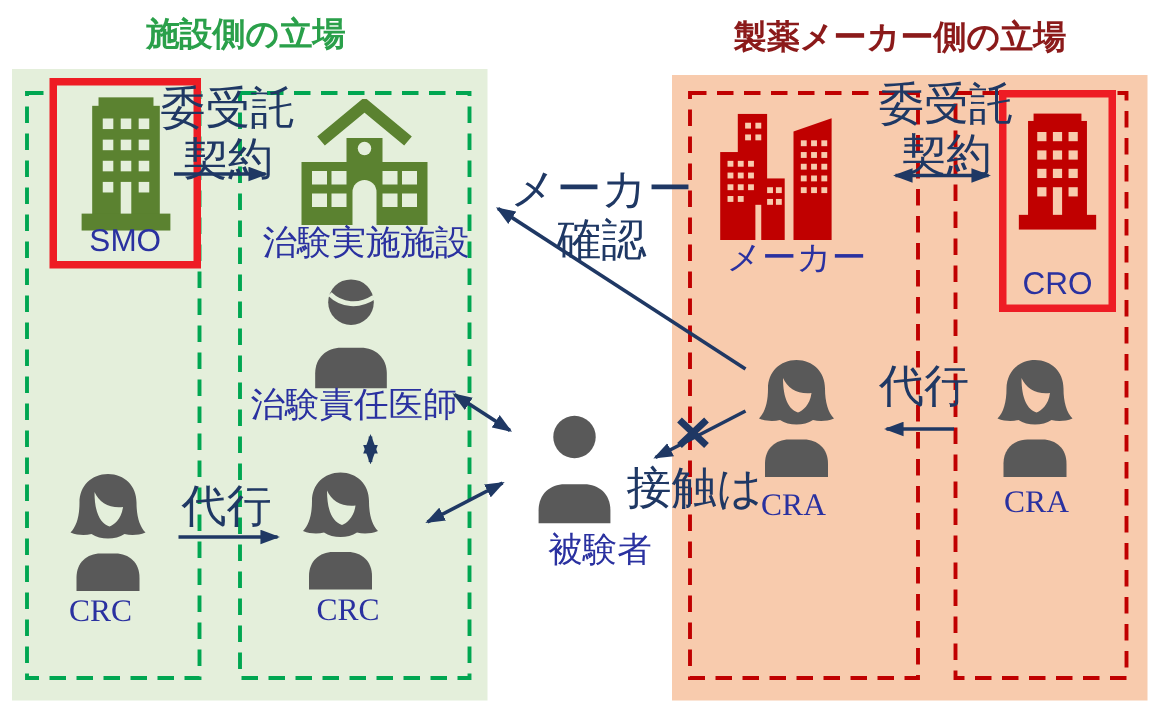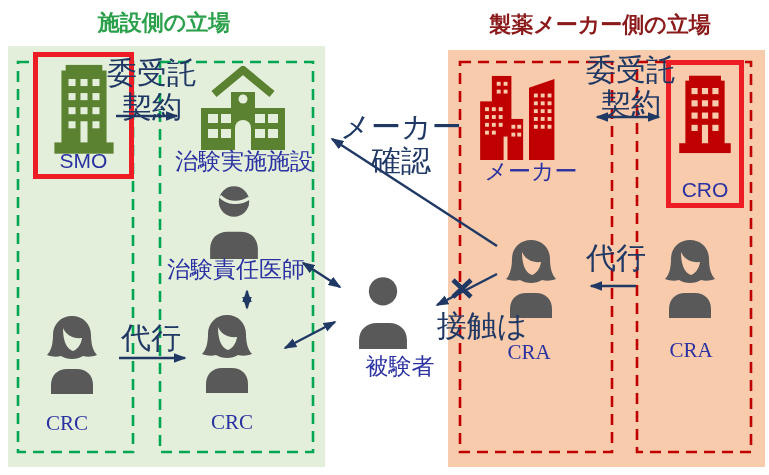--- a/index.html
+++ b/index.html
@@ -21,21 +21,21 @@
   .stage{position:relative;width:769px;height:475px;background:#fff;overflow:hidden;}
   .panel{position:absolute;}
   .panel.green{left:8px;top:46px;width:317px;height:421px;background:var(--panel-green);}
   .panel.orange{left:448px;top:50px;width:317px;height:417px;background:var(--panel-orange);}
   .layer{position:absolute;left:0;top:0;width:769px;height:475px;pointer-events:none;}
   .z1{z-index:1}.z2{z-index:2}.z4{z-index:4}.z5{z-index:5}
   .title{position:absolute;font-size:22px;font-weight:bold;white-space:nowrap;transform:translateX(-50%);}
   .title.facility{left:164px;top:8px;color:var(--green-title);}
   .title.pharma{left:600px;top:10px;color:var(--dark-red);}
   .lbl{position:absolute;color:var(--navy-text);font-size:23px;line-height:1.12;text-align:center;white-space:nowrap;transform:translateX(-50%);z-index:4;font-family:Liberation Serif, serif;}
-  .lbl.latin{font-size:21px;margin-top:16px;}
+  .lbl.latin{font-size:21px;}
   .edge-lbl{position:absolute;color:var(--navy-arrow);font-size:30px;line-height:1.14;text-align:center;white-space:nowrap;transform:translateX(-50%);z-index:4;}
   .edge-lbl .l2{display:block;}
   .icon-wrap{position:absolute;z-index:3;}
   .hl-box{position:absolute;border:5px solid var(--hl-red);box-sizing:border-box;z-index:3;}
   .hl-box.smo{left:33px;top:52px;width:101px;height:127px;background:var(--panel-green);padding-left:40px;}
   .hl-box.cro{left:666px;top:60px;width:78px;height:148px;background:var(--panel-orange);}
   .hl-box .boxlbl{position:absolute;left:0;bottom:1px;width:100%;text-align:center;color:var(--navy-text);font-size:21px;}
   .hl-box svg{position:absolute;left:50%;top:7px;transform:translateX(-50%);}
 </style>
 </head>
@@ -247,21 +247,21 @@
   <div class="edge-lbl" style="left:631px;top:53px;">
     <span class="l1">委受託</span>
     <span class="l2">契約</span>
   </div>
   <div class="edge-lbl" style="left:401px;top:110px;">
     <span class="l1">メーカー</span>
     <span class="l2">確認</span>
   </div>
   <div class="edge-lbl" style="left:151px;top:321px;">代行</div>
   <div class="edge-lbl" style="left:616px;top:241px;">代行</div>
-  <div class="edge-lbl" style="left:482px;top:309px;">
+  <div class="edge-lbl" style="left:463px;top:309px;">
     <span class="l1">接触は</span>
   </div>
 
   <svg class="layer z5" viewBox="0 0 769 475">
     <defs>
       <marker id="ah" viewBox="0 0 12 9" markerWidth="13" markerHeight="10" refX="10.5" refY="4.5" orient="auto-start-reverse" markerUnits="userSpaceOnUse">
         <path d="M0,0 L12,4.5 L0,9 z" fill="#1f3864"></path>
       </marker>
     </defs>
     <g stroke="#1f3864" stroke-width="2.4" fill="none">

